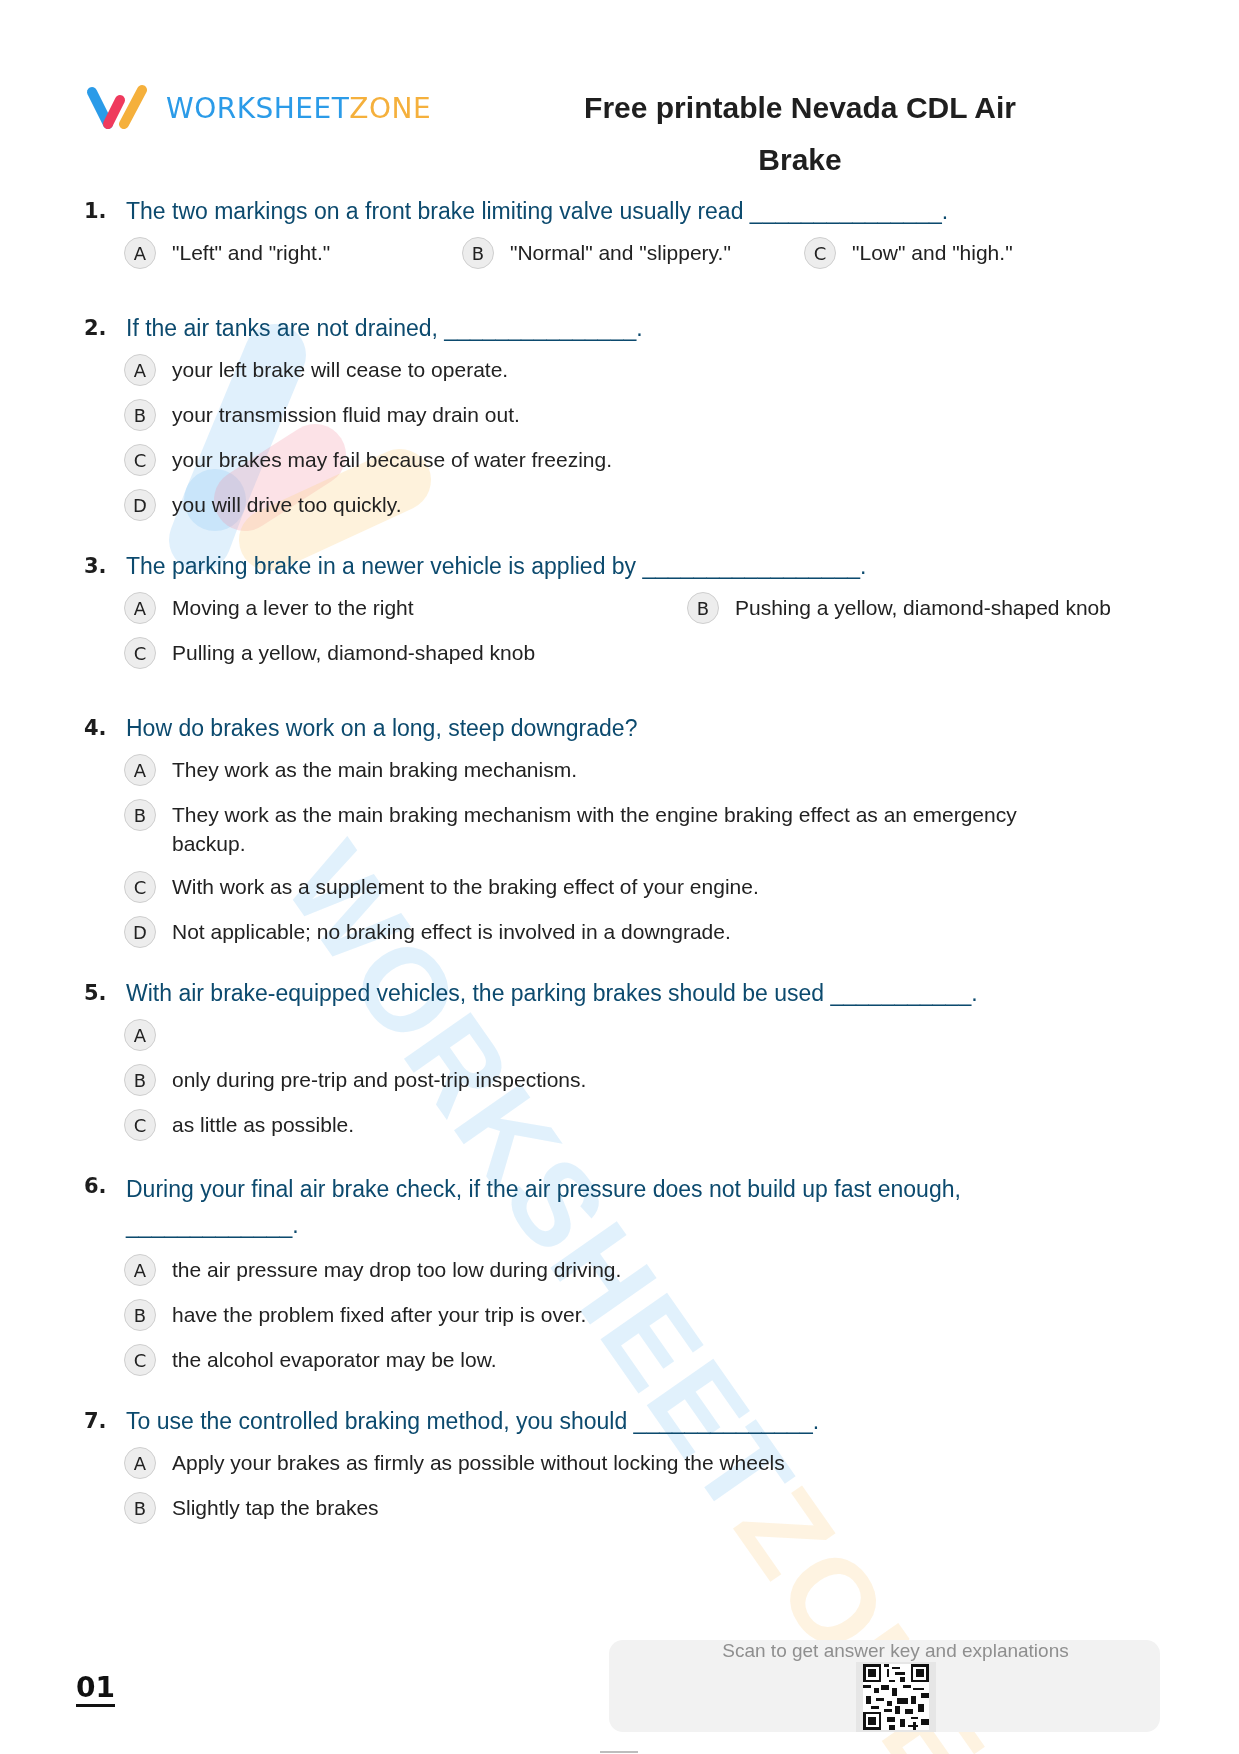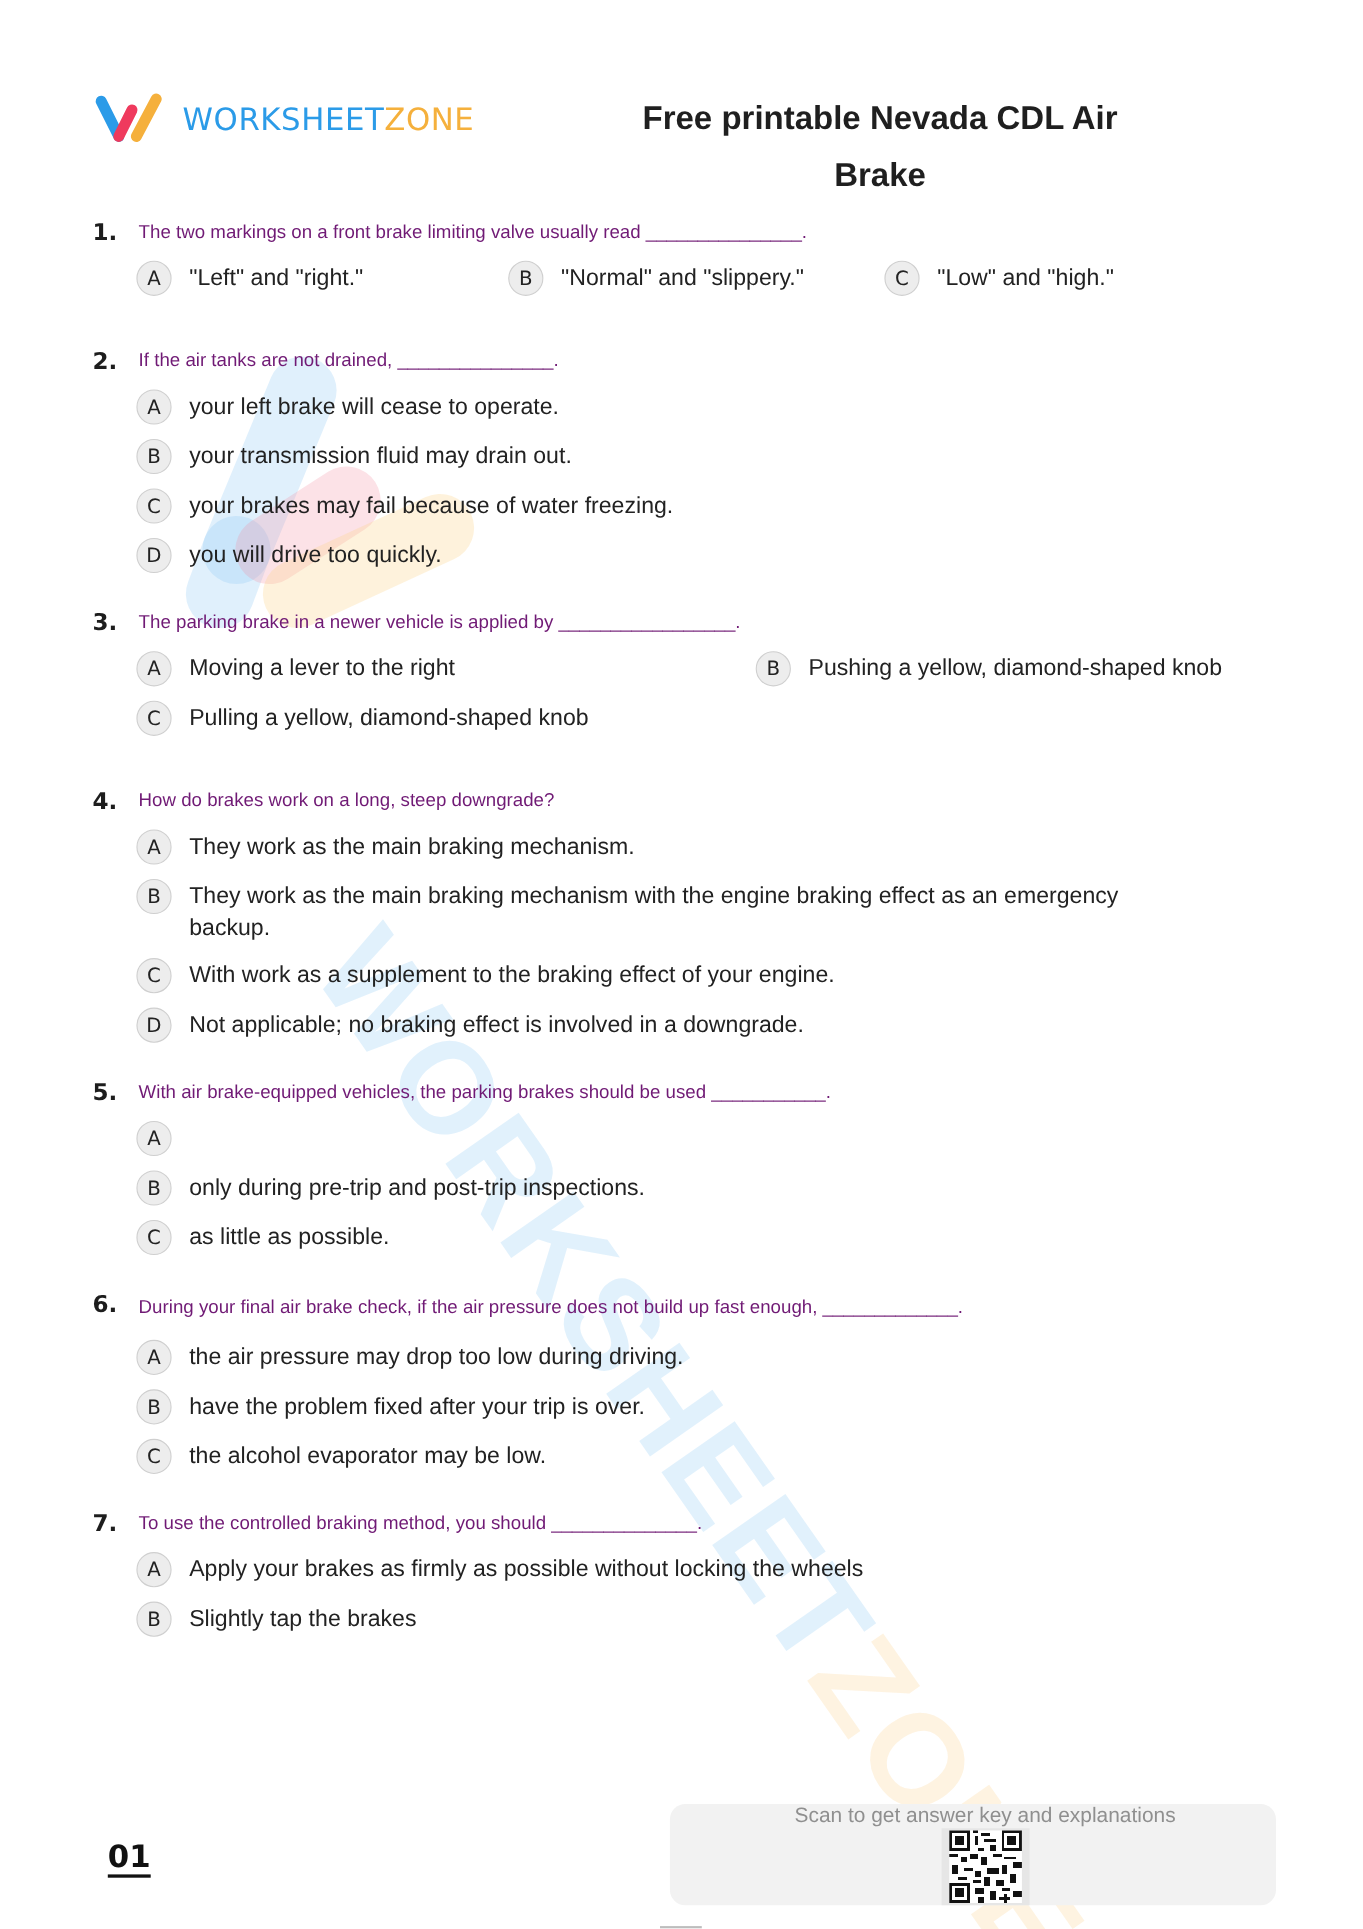--- a/index.html
+++ b/index.html
@@ -41,42 +41,42 @@
     font-size: 30px; font-weight: bold; line-height: 52px;
     color: #1f1f1f; z-index: 2;
     font-family: Liberation Sans, sans-serif;
   }
 
   
   .questions { position: absolute; left: 84px; top: 196px; width: 1110px; z-index: 2; }
   .question { position: relative; margin-bottom: 30px; }
   .q-row { display: flex; align-items: flex-start; }
   .q-num { width: 42px; font-size: 21px; font-weight: bold; color: #1d1d1d; line-height: 30px; font-family: "DejaVu Sans", sans-serif; }
-  .q-text { flex: 1; font-size: 17px; line-height: 30px; color: #701a75; }
+  .q-text { flex: 1; font-size: 23px; line-height: 30px; color: #0c4a6e; }
 
   .options { margin-left: 40px; margin-top: 12px; }
   .options.inline { display: flex; flex-wrap: wrap; }
   .option { display: flex; align-items: flex-start; margin-bottom: 14px; }
   .options.inline .option { margin-bottom: 14px; }
   .badge {
     flex: 0 0 32px; width: 32px; height: 32px;
     border-radius: 50%;
     background: #ededed;
     border: 1px solid #cfcfcf;
     display: flex; align-items: center; justify-content: center;
     font-size: 18px; color: #222;
     margin-right: 16px;
     margin-top: -1px;
     font-family: "DejaVu Sans", sans-serif;
   }
   .opt-text { font-size: 21px; line-height: 29px; color: #222; }
 
   
   .page-num {
-    position: absolute; left: 98px; top: 1672px;
+    position: absolute; left: 76px; top: 1672px;
     font-size: 28px; font-weight: bold; color: #111;
     border-bottom: 3px solid #111; line-height: 32px;
     font-family: "DejaVu Sans", sans-serif; z-index: 2;
   }
   .qr-box {
     position: absolute; left: 609px; top: 1640px; width: 551px; height: 92px;
     background: #f2f2f2; border-radius: 14px;
     display: flex; align-items: center; justify-content: space-between;
     padding: 0 8px 0 30px; z-index: 2; flex-direction: column;
   }

